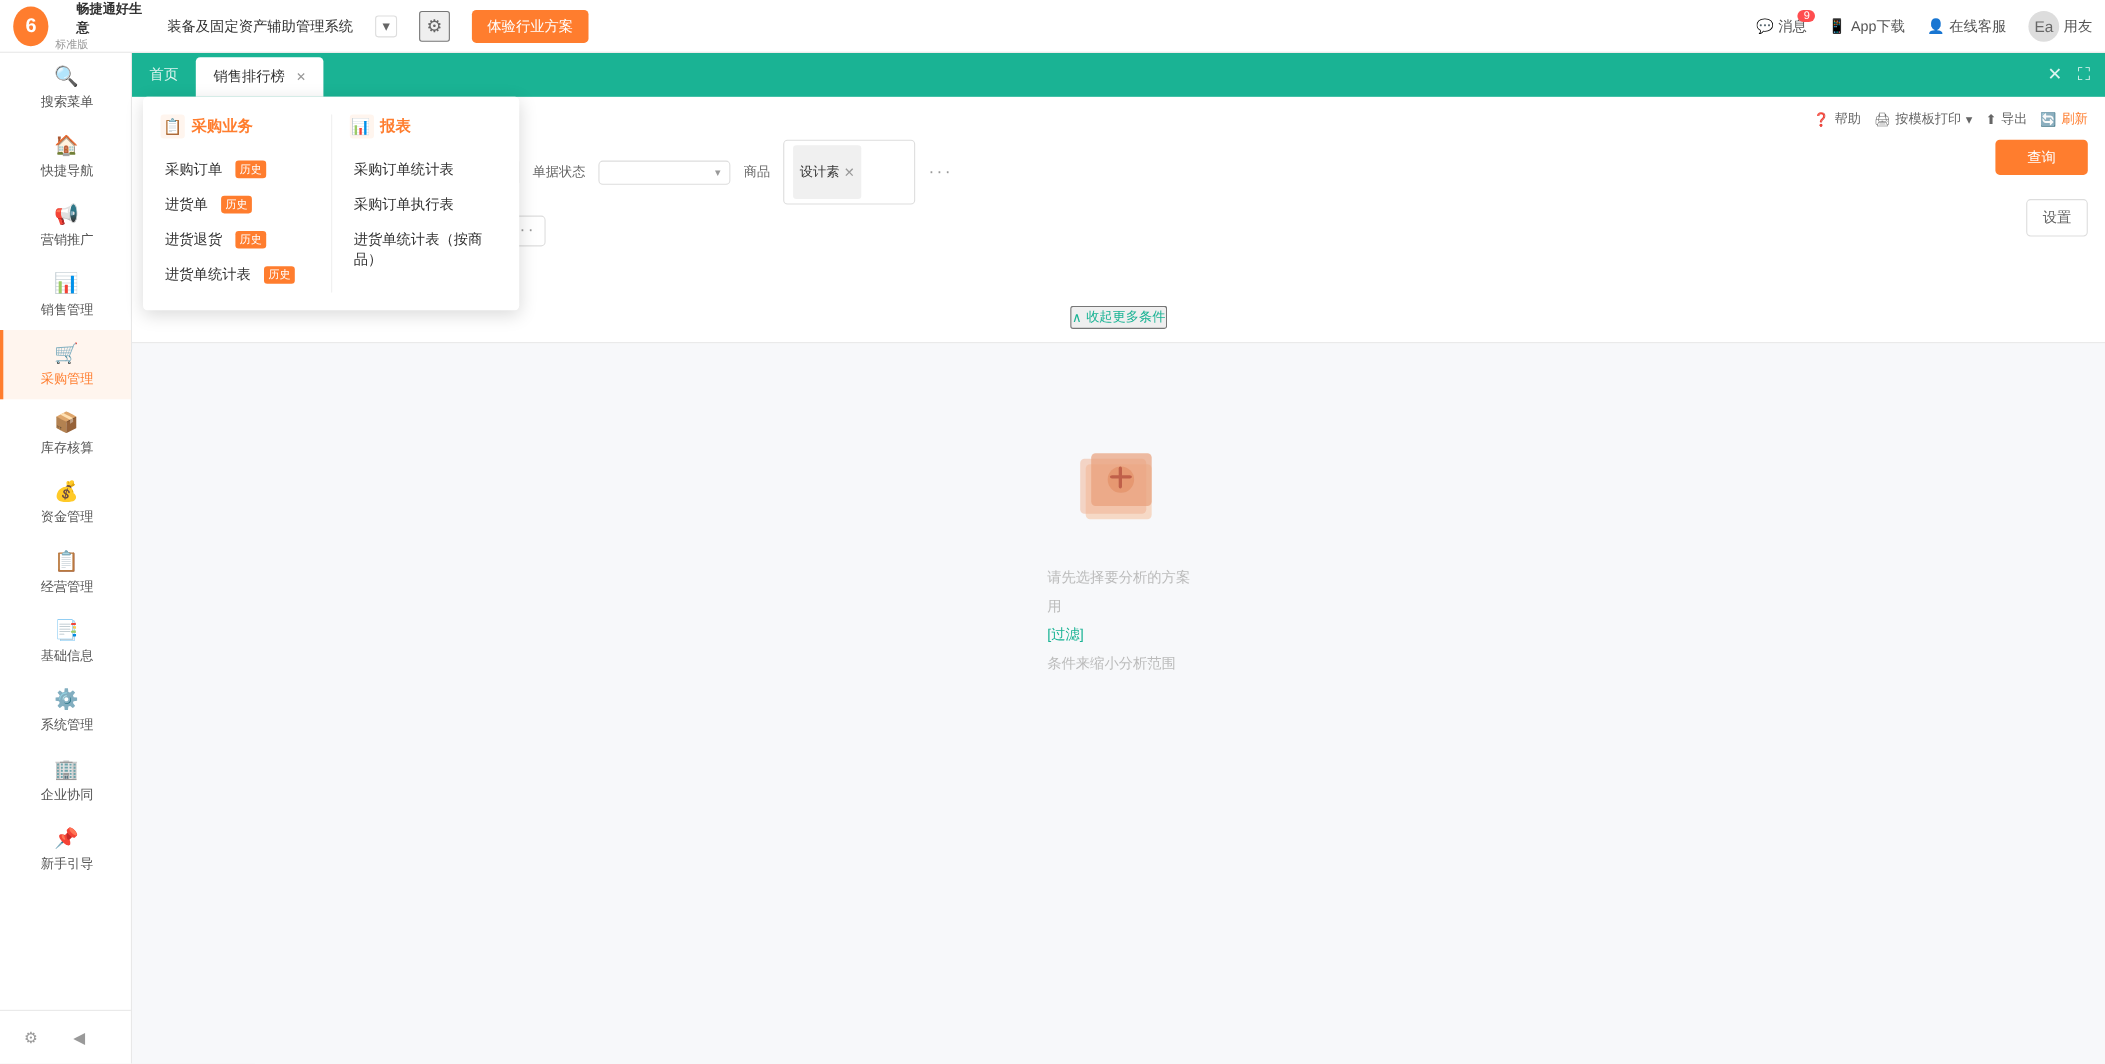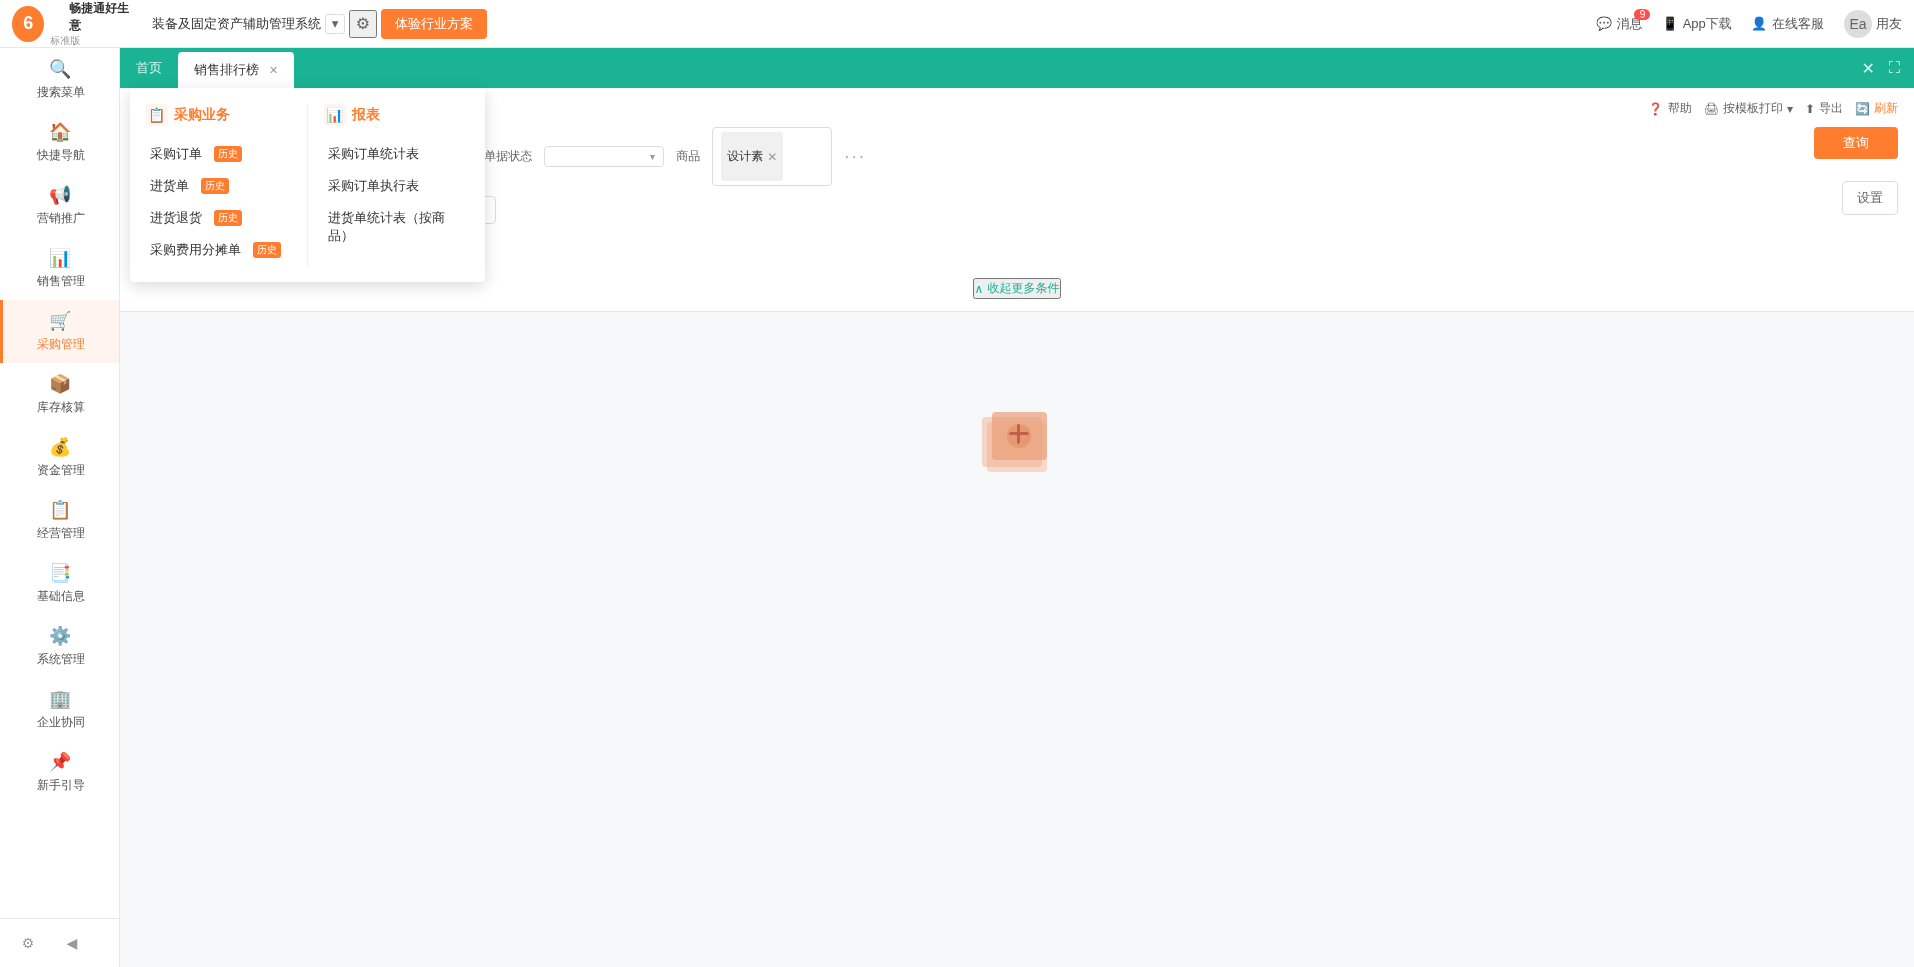--- a/index.html
+++ b/index.html
@@ -38,21 +38,21 @@
     .logo-text-area {
       display: flex;
       flex-direction: column;
     }
     .logo-title { font-size: 12px; color: #333; font-weight: bold; margin-left: 19px; }
     .logo-sub { font-size: 10px; color: #999; }
     .top-center {
       flex: 1;
       display: flex;
       align-items: center;
-      gap: 4px;
+      gap: 20px;
       margin-left: 20px;
     }
     .system-name {
       font-size: 13px;
       color: #333;
     }
     .arrow-btn {
       width: 20px;
       height: 20px;
       border: 1px solid #ddd;
@@ -618,20 +618,28 @@
 
       <div class="empty-state">
         <svg class="empty-icon" viewBox="0 0 100 100">
           <rect x="20" y="30" width="60" height="50" rx="4" fill="#f5c5a3" opacity="0.6"></rect>
           <rect x="15" y="25" width="60" height="50" rx="4" fill="#f0b090" opacity="0.5"></rect>
           <rect x="25" y="20" width="55" height="48" rx="4" fill="#e8a07a" opacity="0.7"></rect>
           <circle cx="52" cy="44" r="12" fill="#e0855a" opacity="0.5"></circle>
           <rect x="42" y="40" width="20" height="3" rx="2" fill="#c0604a"></rect>
           <rect x="50" y="32" width="3" height="20" rx="2" fill="#c0604a"></rect>
         </svg>
+        <div class="empty-text">
+          <span>
+            <span>请先选择要分析的方案</span>
+          </span>
+          <span>
+            用<span class="bracket">[过滤]</span>条件来缩小分析范围
+          </span>
+        </div>
       </div>
     </div>
   </div>
 </div>
 
 <div class="dropdown-menu">
 
   <div class="dropdown-col dropdown-col-divider">
     <div class="dropdown-col-header">
       <div class="col-icon">📋</div>
@@ -643,21 +651,21 @@
     </div>
     <div class="dropdown-item">
       <span>进货单</span>
       <span class="history-badge">历史</span>
     </div>
     <div class="dropdown-item">
       <span>进货退货</span>
       <span class="history-badge">历史</span>
     </div>
     <div class="dropdown-item">
-      <span>采购费用分摊单</span>
+      <span>进货单统计表</span>
       <span class="history-badge">历史</span>
     </div>
   </div>
 
   <div class="dropdown-col">
     <div class="dropdown-col-header">
       <div class="col-icon">📊</div>
       <span>报表</span>
     </div>
     <div class="dropdown-item">

